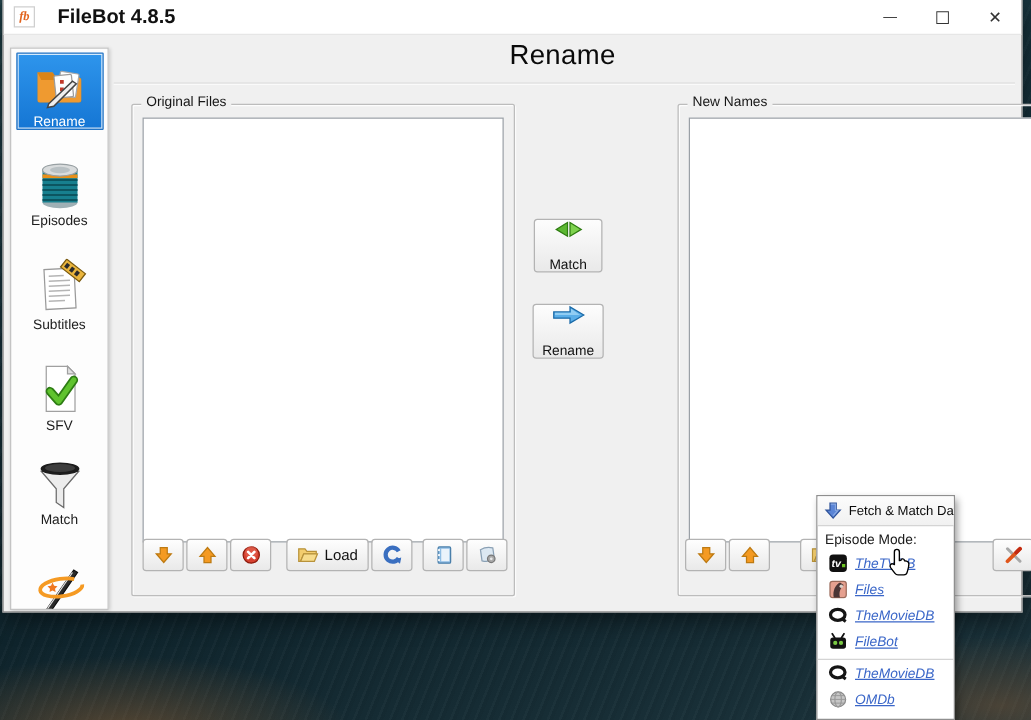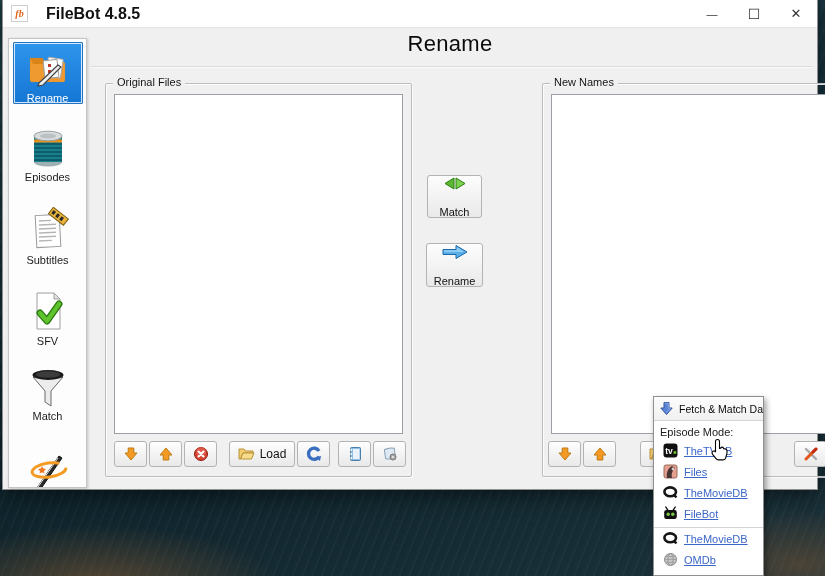--- a/index.html
+++ b/index.html
@@ -45,39 +45,39 @@
   .mt20{margin-top:20px;} .mt24{margin-top:24px;} .mt22{margin-top:22px;} .mt16{margin-top:16px;}
   
   .group{position:absolute;border:1px solid #bcbcbc;border-radius:2px;box-sizing:border-box;
     box-shadow:inset 1px 1px 0 rgba(255,255,255,.85), 1px 1px 0 rgba(255,255,255,.7);}
   .group .legend{position:absolute;top:-8px;left:7px;background:#f0f0f0;padding:0 4px;
     font-size:11px;color:#161616;}
   .group-original{left:102px;top:83px;width:307px;height:394px;}
   .group-newnames{left:505px;top:83px;width:328px;height:394px;margin-left:34px;}
   .filelist{position:absolute;left:8px;right:8px;top:10px;height:340px;background:#fff;
     border:1px solid #9aa0a6;box-sizing:border-box;}
-  .toolbar{position:absolute;bottom:9px;left:0;right:0;height:26px;display:flex;align-items:center;}
+  .toolbar{position:absolute;bottom:19px;left:0;right:0;height:26px;display:flex;align-items:center;}
   .tb-btn{height:26px;width:33px;box-sizing:border-box;border:1px solid #b3b3b3;border-radius:3px;
     background:linear-gradient(#fefefe,#e9e9e9);display:flex;align-items:center;justify-content:center;cursor:default;}
   .tb-btn.wide{width:66px;gap:5px;font-size:12px;color:#111;}
   
   .action-btn{position:absolute;box-sizing:border-box;border:1px solid #b3b3b3;border-radius:3px;
     background:linear-gradient(#fdfdfd,#e9e9e9);display:flex;flex-direction:column;align-items:center;
     justify-content:center;gap:15px;font-size:11px;color:#111;cursor:default;}
   .btn-match{left:424px;top:175px;width:55px;height:43px;}
   .btn-rename{left:423px;top:243px;width:57px;height:44px;}
   
   .popup{position:absolute;left:653px;top:396px;width:111px;height:180px;background:#fff;
     border:1px solid #8f8f8f;box-sizing:border-box;z-index:50;box-shadow:2px 3px 6px rgba(0,0,0,.4);
     overflow:hidden;}
   .popup-header{display:flex;align-items:center;gap:5px;padding:4px 5px;border-bottom:1px solid #d4d4d4;
     background:linear-gradient(#fcfcfc,#f1f1f1);}
   .popup-header .txt{font-size:10.5px;color:#0a0a0a;white-space:nowrap;}
   .popup-section-label{font-size:11px;font-weight:normal;color:#1a1a1a;padding:5px 6px 2px 6px;}
-  .popup-item{display:flex;align-items:center;gap:6px;padding:2px 6px 2px 9px;height:17px;cursor:default;}
+  .popup-item{display:flex;align-items:center;gap:6px;padding:2px 6px 2px 9px;height:17px;cursor:default;font-style:italic;}
   .popup-link{font-size:11px;color:#3a66c8;text-decoration:underline;white-space:nowrap;}
   .popup-sep{border-top:1px solid #d4d4d4;margin-top:3px;}
   .pico{width:15px;height:15px;flex:0 0 15px;}
   
   .cursor{position:absolute;left:711px;top:438px;z-index:99;pointer-events:none;}
   svg{display:block;}
 </style>
 </head>
 <body>
 

